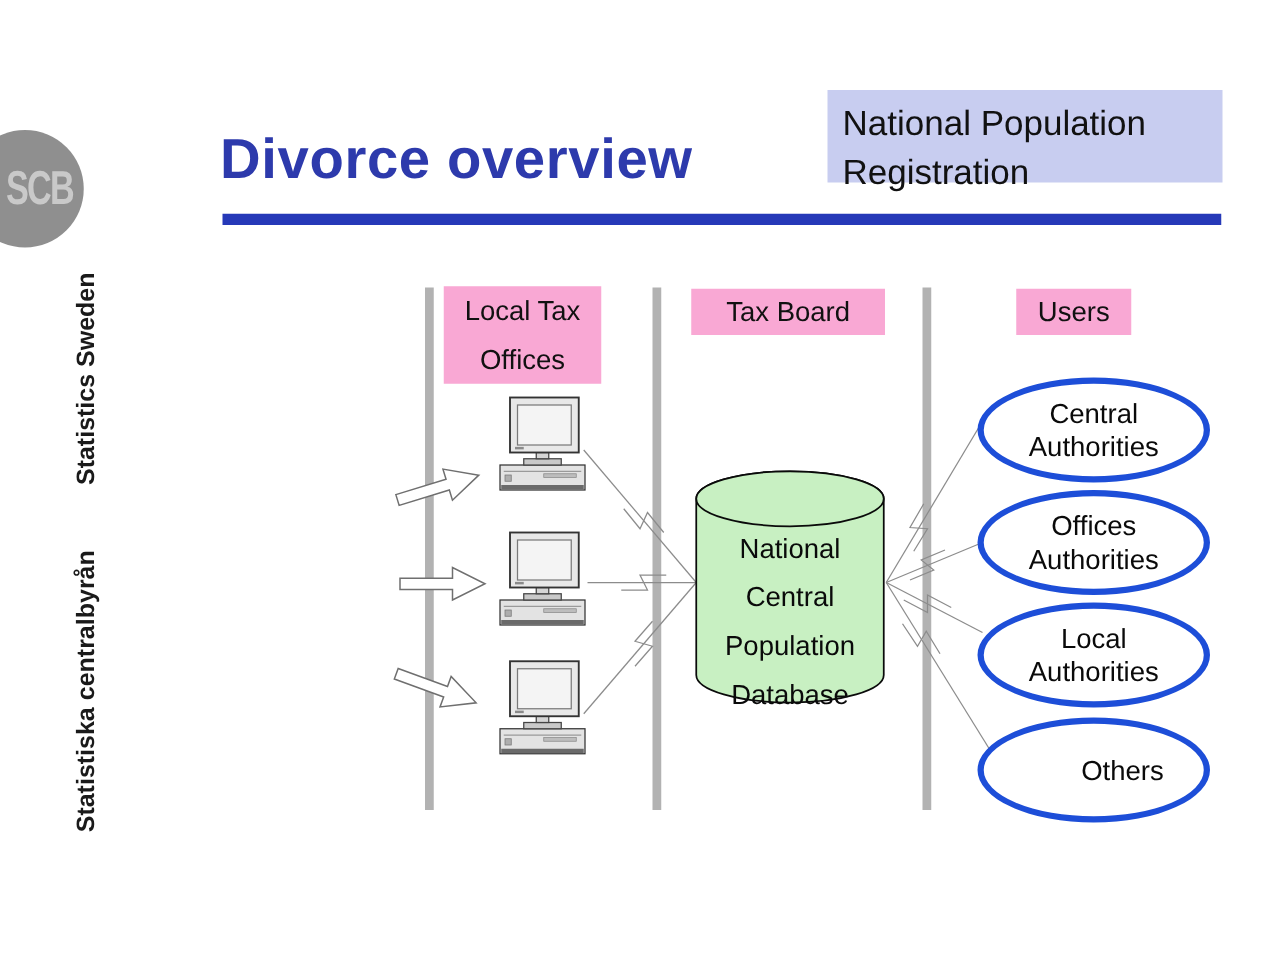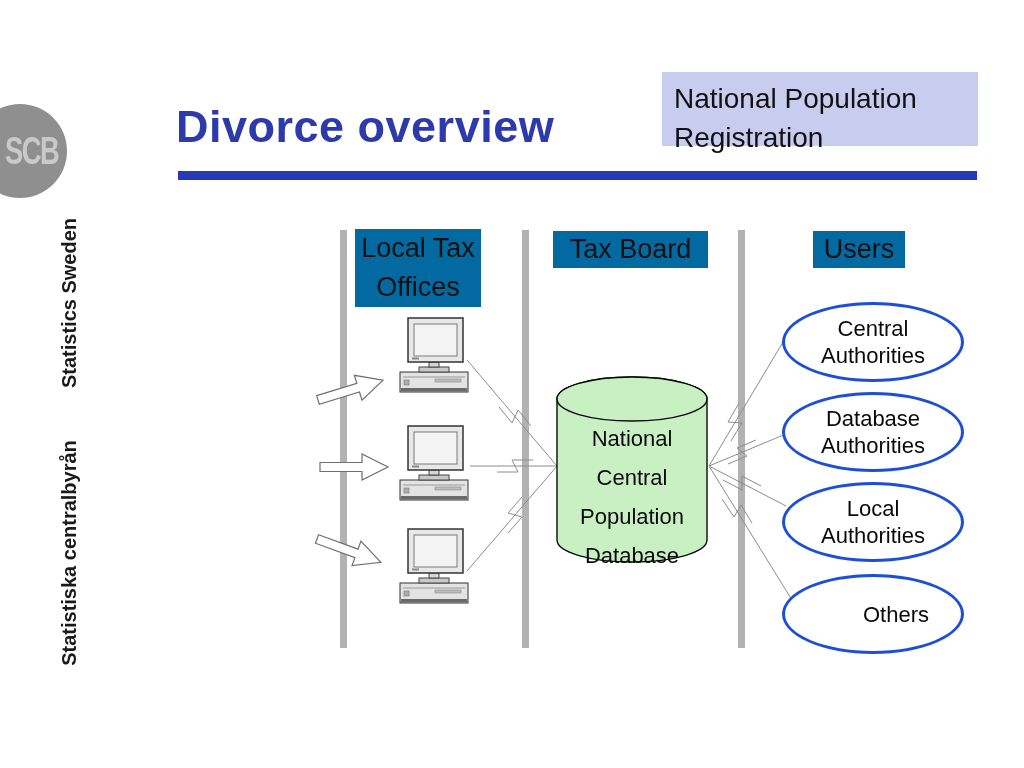--- a/index.html
+++ b/index.html
@@ -34,37 +34,37 @@
     position:absolute;left:662px;top:72px;width:316px;height:74px;background:#c8cdf0;
     font-size:28px;line-height:39px;padding:7px 0 0 12px;box-sizing:border-box;color:#111;
   }
   
   .lane-bar{position:absolute;top:230px;width:7px;height:418px;background:#b2b2b2;}
   #lane-bar-1{left:340px;}
   #lane-bar-2{left:522px;}
   #lane-bar-3{left:738px;}
   
   .lane-header{
-    position:absolute;background:#0369a1;color:#111;text-align:center;font-size:27px;
+    position:absolute;background:#f9a8d4;color:#111;text-align:center;font-size:22px;
   }
   #header-local-tax{left:355px;top:229px;width:126px;height:78px;line-height:39px;}
   #header-tax-board{left:553px;top:231px;width:155px;height:37px;line-height:37px;}
   #header-users{left:813px;top:231px;width:92px;height:37px;line-height:37px;}
   
   .event-list{position:absolute;left:178px;top:364px;font-size:23px;line-height:27.5px;color:#0a0a0a;}
   
   #diagram-svg{position:absolute;left:0;top:0;pointer-events:none;}
   
   .db-label{
     position:absolute;left:567px;top:419px;width:130px;text-align:center;
     font-size:22px;line-height:39px;color:#0a0a0a;
   }
   
   .user-ellipse{
-    position:absolute;left:782px;width:176px;height:74px;border:3px solid #1d4ed8;border-radius:50%;
+    position:absolute;left:782px;width:176px;height:74px;border:5px solid #1d4ed8;border-radius:50%;
     background:#fff;display:flex;align-items:center;justify-content:center;text-align:center;
     font-size:22px;line-height:27px;color:#0a0a0a;
   }
   #ellipse-central{top:302px;}
   #ellipse-regional{top:392px;}
   #ellipse-local{top:482px;}
   #ellipse-others{top:574px;justify-content:flex-end;}
   .user-ellipse .lbl{width:130px;}
 </style>
 </head>
@@ -166,21 +166,21 @@
   <div class="lane-header" id="header-users">Users</div>
   <div class="lane-header" id="header-tax-board">Tax Board</div>
 
 
   <div class="db-label">National Central Population Database</div>
 
   <div class="user-ellipse" id="ellipse-central">
     <div class="lbl">Central Authorities</div>
   </div>
   <div class="user-ellipse" id="ellipse-regional">
-    <div class="lbl">Database Authorities</div>
+    <div class="lbl">Offices Authorities</div>
   </div>
   <div class="user-ellipse" id="ellipse-local">
     <div class="lbl">Local Authorities</div>
   </div>
   <div class="user-ellipse" id="ellipse-others">
     <div class="lbl">Others</div>
   </div>
 
 </div>
 

